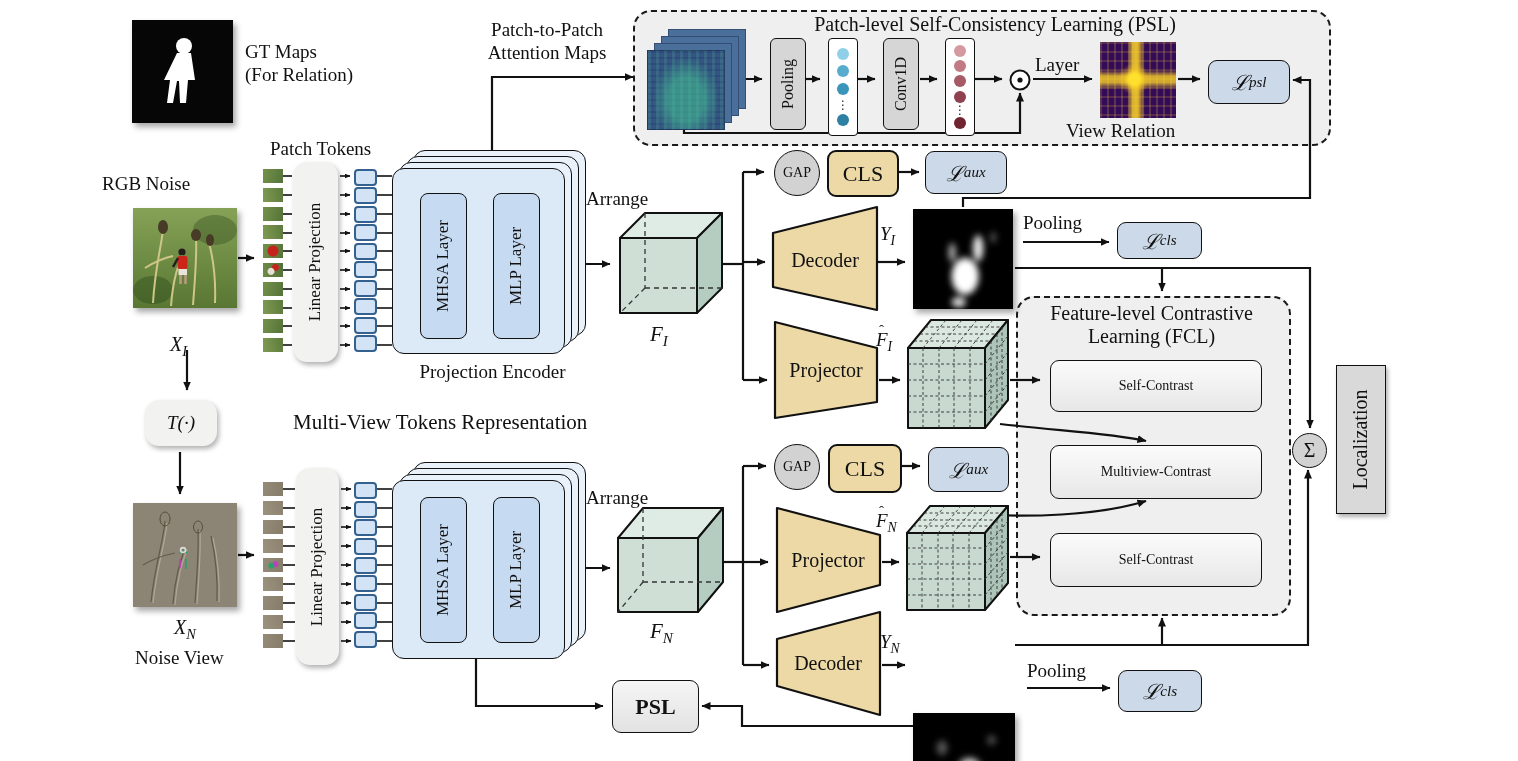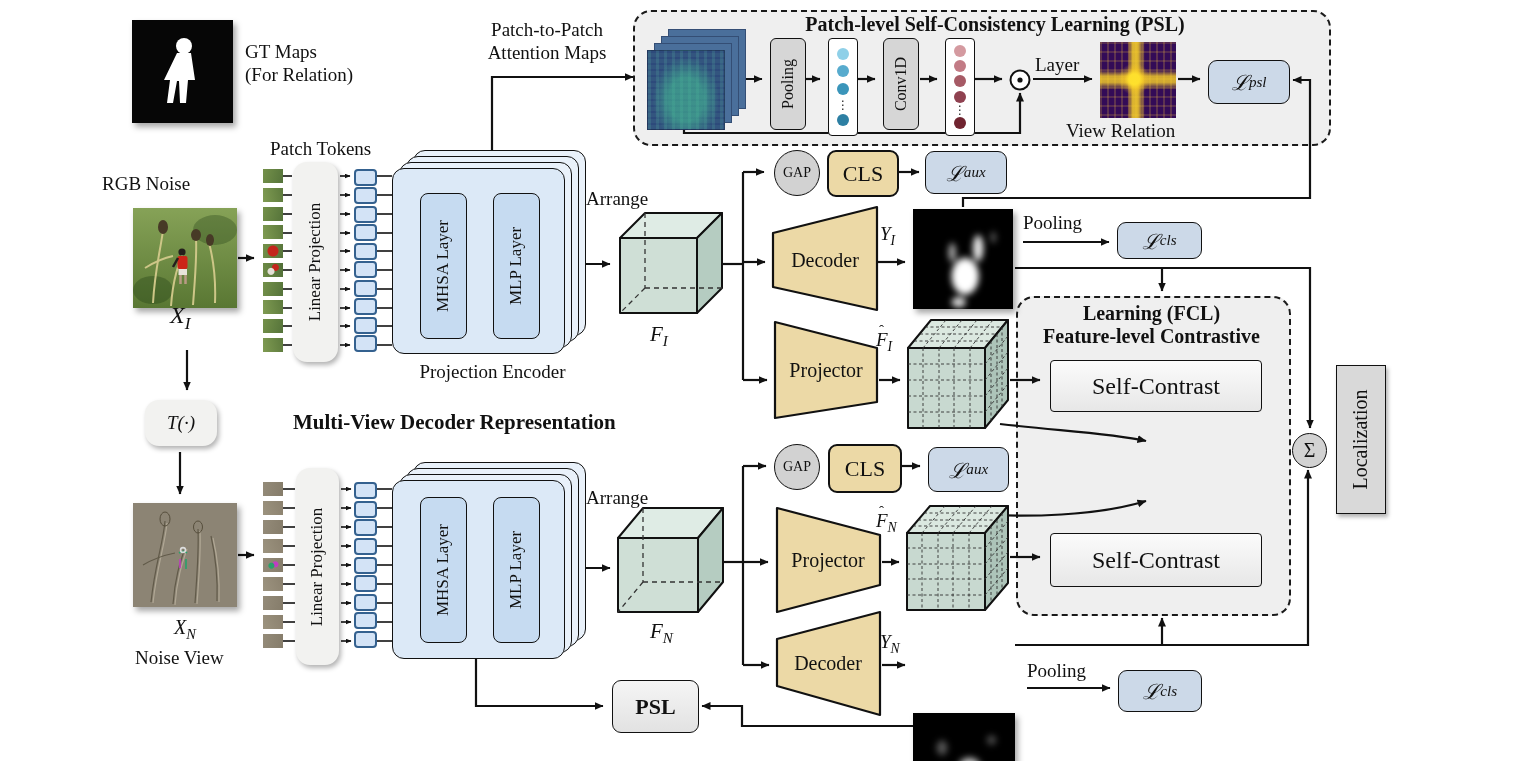--- a/index.html
+++ b/index.html
@@ -3,30 +3,30 @@
 <meta charset="utf-8">
 <style>
   html,body{margin:0;padding:0;background:#fff}
   .stage{position:relative;width:1518px;height:761px;background:#fff;overflow:hidden;
          font-family:"Liberation Serif",serif;color:#111}
   .abs{position:absolute}
   .z0{z-index:0}.z2{z-index:2}
   #wires{position:absolute;left:0;top:0;z-index:1}
   .lbl{font-size:19px;line-height:23px;white-space:nowrap}
   .c{text-align:center}
-  .b{font-weight:bold}
+  .b{font-weight:normal}
   .math{font-style:italic}
   sub{font-size:0.72em}
   .box{display:flex;align-items:center;justify-content:center}
   .module{background:#efefef;border:2.5px dashed #1a1a1a;border-radius:18px}
   .gbox{background:#d6d6d6;border:1.6px solid #111;border-radius:6px}
   .loss{background:#ccd9e8;border:1.6px solid #111;border-radius:9px;font-size:21px}
   .tan{background:#ecd9a6;border:2px solid #111;border-radius:9px;font-size:22px}
   .circ{border-radius:50%;background:#d2d2d2;border:1.6px solid #111}
-  .contrast{background:linear-gradient(#fbfbfb,#e7e7e7);border:1.7px solid #111;border-radius:4px;font-size:24px}
+  .contrast{background:linear-gradient(#fbfbfb,#e7e7e7);border:1.7px solid #111;border-radius:9px;font-size:14px}
   .rot span{transform:rotate(-90deg);white-space:nowrap;display:block}
   .lp{background:#f2f2f0;border-radius:14px;box-shadow:2px 3px 5px rgba(0,0,0,.3);font-size:17px}
   .enc{background:#dce9f7;border:1.7px solid #111;border-radius:12px}
   .enc.back{background:#e9f1fa}
   .inner{background:#c6dbf1;border:1.5px solid #111;border-radius:8px;font-size:17px}
   .img{box-shadow:3px 4px 6px rgba(0,0,0,.35)}
   .dotcol{background:#fff;border:1.5px solid #111;border-radius:4px;display:flex;flex-direction:column;
           align-items:center;justify-content:space-evenly;padding:3px 0}
   .dot{width:12px;height:12px;border-radius:50%}
   .vdots{font-family:"DejaVu Sans",sans-serif;font-size:12px;line-height:8px;color:#222}
@@ -278,21 +278,21 @@
         </g>
       <g>
         <circle cx="49" cy="44" r="3.6" fill="#241f1c"></circle>
         <rect x="44.5" y="48" width="10" height="13" rx="2" fill="#cc2418"></rect>
         <path d="M45 50l-5 9" stroke="#241f1c" stroke-width="2.5" fill="none"></path>
         <rect x="45.5" y="61" width="8.5" height="6" fill="#e8e4da"></rect>
         <path d="M47.5 67v9M52.5 67v9" stroke="#b99b84" stroke-width="2.5"></path>
       </g>
       </svg>
   </div>
-  <div class="abs lbl math z2" style="left:170px;top:304px;font-size:24px"><span>X</span><sub>I</sub></div>
+  <div class="abs lbl math z2" style="left:170px;top:333px;font-size:20px"><span>X</span><sub>I</sub></div>
 
   <div class="abs box lp z2" style="left:145px;top:400px;width:72px;height:46px;font-size:19px">
       <span class="math">T(·)</span>
     </div>
 
   <div class="abs img z2" style="left:133px;top:503px;width:104px;height:104px">
     <svg width="104" height="104" viewBox="0 0 104 104">
       <rect width="104" height="104" fill="#8c8474"></rect>
       <g fill="none" stroke="#b5ac99" stroke-width="1.2" opacity=".9">
         <path d="M20 100C24 62 32 42 34 20"></path>
@@ -355,21 +355,21 @@
   <div class="abs enc back z2" style="left:399px;top:162px;width:171px;height:184px"></div>
   <div class="abs enc z2" style="left:392px;top:168px;width:171px;height:184px"></div>
   <div class="abs box inner rot z2" style="left:420px;top:193px;width:45px;height:144px">
       <span>MHSA Layer</span>
     </div>
   <div class="abs box inner rot z2" style="left:493px;top:193px;width:45px;height:144px">
       <span>MLP Layer</span>
     </div>
   <div class="abs lbl z2 c" style="left:385px;top:360px;width:215px">Projection Encoder</div>
 
-  <div class="abs lbl b z2" style="left:293px;top:411px;font-size:21px">Multi-View Decoder Representation</div>
+  <div class="abs lbl b z2" style="left:293px;top:411px;font-size:21px">Multi-View Tokens Representation</div>
 
   <div class="abs stripcol noisecol z2" style="left:263px;top:482px;height:166px">
       <div class="strip"></div>
       <div class="strip"></div>
       <div class="strip"></div>
       <div class="strip"></div>
       <div class="strip"></div>
       <div class="strip"></div>
       <div class="strip"></div>
       <div class="strip"></div>
@@ -488,24 +488,25 @@
 
   <div class="abs box z2" style="left:612px;top:680px;width:85px;height:51px;background:linear-gradient(#f5f5f5,#e2e2e2);border:1.7px solid #111;border-radius:9px;font-size:22px;font-weight:bold">PSL</div>
 
   <div class="abs lbl z2" style="left:1027px;top:659px">Pooling</div>
   <div class="abs box loss z2" style="left:1118px;top:670px;width:82px;height:40px">
     <span class="math">ℒ</span>
       <sub class="math">cls</sub>
     </div>
 
   <div class="abs lbl b z2 c" style="left:1018px;top:302px;width:267px;font-size:20px">
-    <div>Learning (FCL)</div>
-      <div>Feature-level Contrastive</div>
+    <div>Feature-level Contrastive</div>
+      <div>Learning (FCL)</div>
   </div>
   <div class="abs box contrast z2" style="left:1050px;top:360px;width:210px;height:50px">Self-Contrast</div>
+  <div class="abs box contrast z2" style="left:1050px;top:445px;width:210px;height:52px">Multiview-Contrast</div>
   <div class="abs box contrast z2" style="left:1050px;top:533px;width:210px;height:52px">Self-Contrast</div>
 
   <div class="abs box circ z2" style="left:1292px;top:433px;width:33px;height:33px;font-size:20px">Σ</div>
   <div class="abs box rot z2" style="left:1336px;top:365px;width:48px;height:147px;background:#d9d9d9;border:1.7px solid #111;font-size:20px;box-shadow:2px 3px 4px rgba(0,0,0,.3)">
       <span>Localization</span>
     </div>
 
 </div>
 
 </body></html>

